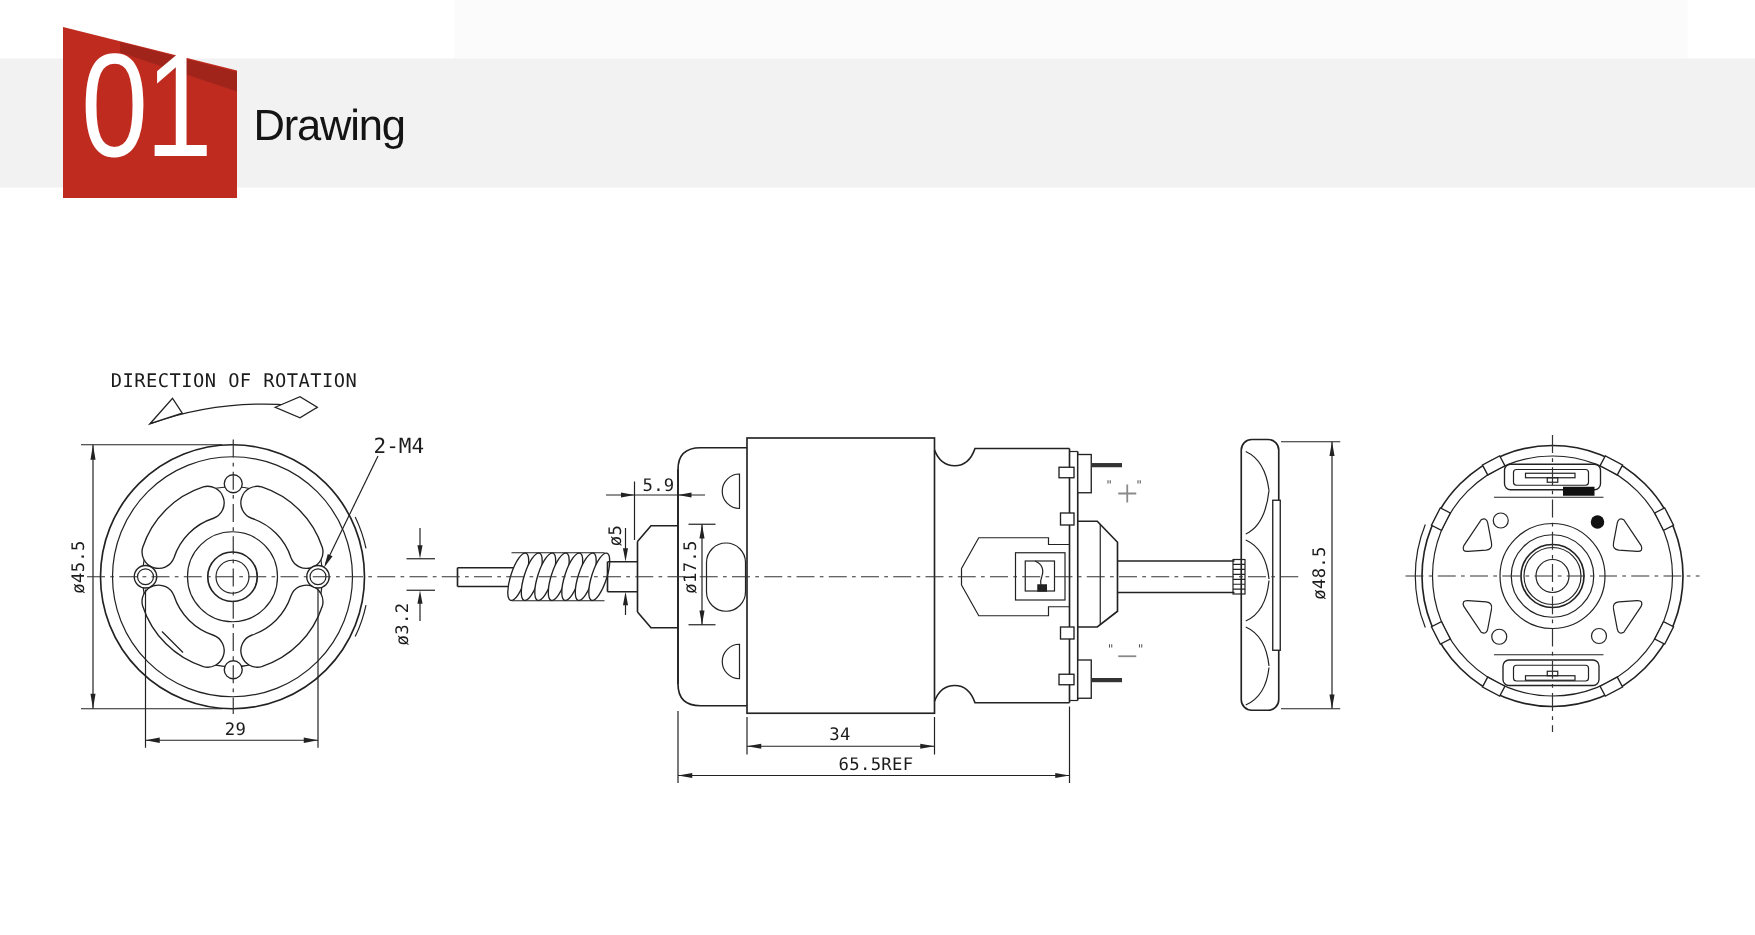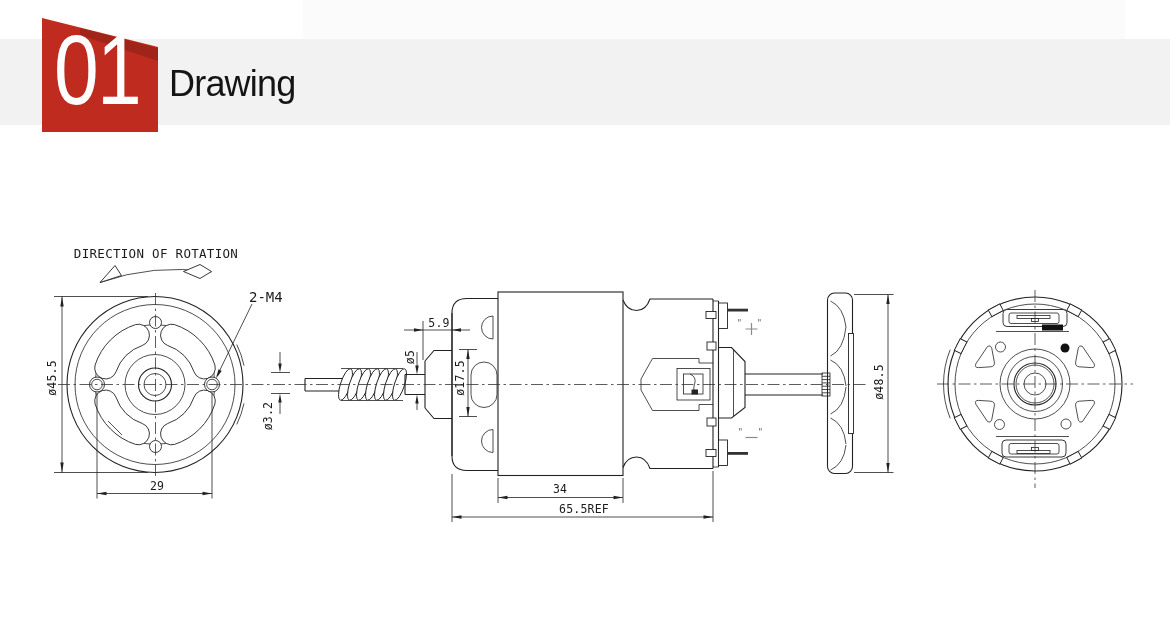--- a/index.html
+++ b/index.html
@@ -10,21 +10,21 @@
   .top-strip{position:absolute;left:303px;top:0;width:822px;height:39px;background:#fbfbfb;}
   .header-band{position:absolute;left:0;top:39px;width:1170px;height:86px;background:#f2f2f2;}
   .badge{position:absolute;left:42px;top:18px;width:117px;height:114px;}
   .badge-number{
     position:absolute;left:54px;top:16px;color:#ffffff;
     font-size:98px;line-height:108px;font-weight:400;letter-spacing:-2px;
     transform:scaleX(.82);transform-origin:left top;
   }
   .page-title{
     position:absolute;left:169px;top:63px;color:#141414;
-    font-size:36px;line-height:42px;font-weight:500;letter-spacing:-.8px;
+    font-size:29px;line-height:42px;font-weight:500;letter-spacing:-.8px;
   }
   .drawing-svg{position:absolute;left:0;top:0;}
   .ln{fill:none;stroke:#222;stroke-width:1.1;}
   .thin{fill:none;stroke:#222;stroke-width:.8;}
   .wfill{fill:#fff;stroke:#222;stroke-width:1.1;}
   .wfill-t{fill:#fff;stroke:#222;stroke-width:.9;}
   .cl{fill:none;stroke:#333;stroke-width:.8;stroke-dasharray:12 3.5 2.5 3.5;}
   .arr{fill:#222;stroke:none;}
   .dim{font-family:"DejaVu Sans Mono", monospace;font-size:11.5px;fill:#1c1c1c;letter-spacing:.2px;}
   .dim-big{font-family:"DejaVu Sans Mono", monospace;font-size:12.5px;fill:#1c1c1c;letter-spacing:.3px;}

